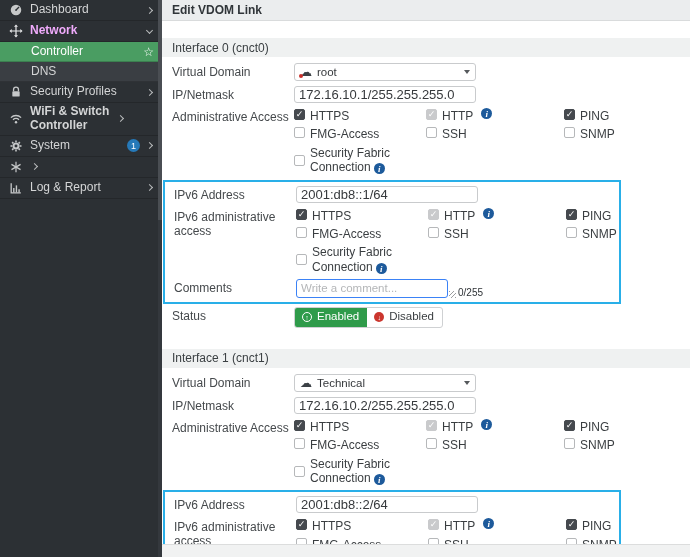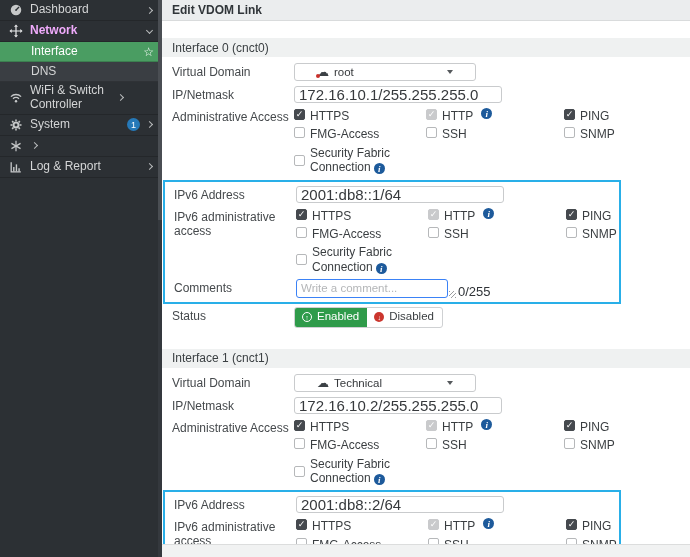--- a/index.html
+++ b/index.html
@@ -26,22 +26,22 @@
   
   .content{flex:1;background:#fff;position:relative;overflow:hidden;}
   .page-header{height:20px;background:#ebedee;border-bottom:1px solid #d9dbdc;display:flex;align-items:center;padding:0 10px;color:#303539;font-weight:bold;}
   .section{margin-top:17px;}
   .section + .section{margin-top:12px;}
   .section-bar{height:19px;background:#eff1f1;display:flex;align-items:center;padding:0 10px;color:#3b4043;}
   .form{padding:6px 10px 4px 10px;}
   .row{display:flex;align-items:flex-start;margin-bottom:5px;}
   .row-label{width:122px;flex-shrink:0;color:#45494c;padding-top:2px;}
 
-  .text-input{width:208px;height:17px;border:1px solid #c9cbcd;border-radius:3px;font-family:"Liberation Sans",sans-serif;font-size:15px;padding:0 4px;color:#36393c;box-sizing:border-box;background:#fff;}
-  .select{width:182px;height:18px;border:1px solid #c9cbcd;border-radius:3px;display:flex;align-items:center;padding:0 22px;gap:5px;box-sizing:border-box;cursor:pointer;background:#fff;}
+  .text-input{width:182px;height:17px;border:1px solid #c9cbcd;border-radius:3px;font-family:"Liberation Sans",sans-serif;font-size:13px;padding:0 4px;color:#36393c;box-sizing:border-box;background:#fff;}
+  .select{width:182px;height:18px;border:1px solid #c9cbcd;border-radius:3px;display:flex;align-items:center;padding:0 5px;gap:5px;box-sizing:border-box;cursor:pointer;background:#fff;}
   .select-value{flex:1;color:#36393c;font-size:11.5px;}
   .caret{width:0;height:0;border-left:3.5px solid transparent;border-right:3.5px solid transparent;border-top:4px solid #55595c;}
   .cloud-icon{position:relative;font-size:12px;color:#3b4045;line-height:1;}
   .cloud-icon::before{content:"\2601";}
   .cloud-icon.root::after{content:"";position:absolute;left:-1px;bottom:0;width:4px;height:4px;background:#c9302b;border-radius:50%;}
 
   .cb-grid{display:grid;grid-template-columns:132px 138px 1fr;row-gap:3px;flex:1;}
   .cb-item{display:flex;align-items:flex-start;gap:5px;color:#3a3e41;cursor:pointer;}
   .cb{width:11px;height:11px;border:1px solid #b6b8ba;border-radius:2px;background:#fff;flex-shrink:0;margin-top:1px;display:flex;align-items:center;justify-content:center;box-sizing:border-box;}
   .cb.checked{background:#45494e;border-color:#45494e;}
@@ -52,21 +52,21 @@
   .info-icon{display:inline-block;width:11px;height:11px;border-radius:50%;background:#1d5a9b;color:#fff;text-align:center;line-height:11px;margin-left:3px;vertical-align:-1px;flex-shrink:0;}
   .info-icon::before{content:"i";font-family:"Liberation Serif",serif;font-style:italic;font-weight:bold;font-size:9px;}
 
   .hl-box{border:2px solid #29afe8;margin:3px 0 3px -9px;padding:4px 4px 2px 9px;width:458px;box-sizing:border-box;}
   .hl-box .row:last-child{margin-bottom:2px;}
 
   .comment-wrap{display:flex;align-items:flex-end;}
   .comment-box{width:152px;height:19px;border:1px solid #3b82f6;border-radius:3px;resize:none;font-family:"Liberation Sans",sans-serif;font-size:11.5px;padding:2px 4px;box-sizing:border-box;color:#36393c;overflow:hidden;}
   .comment-box::placeholder{color:#b4b6b8;}
   .resize-handle{width:7px;height:7px;margin:0 2px 0 1px;background:repeating-linear-gradient(135deg,#9a9c9e 0,#9a9c9e 1px,transparent 1px,transparent 3px);}
-  .char-counter{color:#2f3337;font-size:13px;line-height:1;}
+  .char-counter{color:#2f3337;font-size:10px;line-height:1;}
 
   .seg{display:inline-flex;border:1px solid #cfd1d3;border-radius:3px;overflow:hidden;background:#fff;}
   .seg-btn{display:flex;align-items:center;gap:5px;font-family:"Liberation Sans",sans-serif;font-size:11.5px;padding:2px 8px 3px 7px;border:none;background:transparent;color:#3a3e41;cursor:pointer;line-height:1.2;}
   .seg-btn.on{background:#2f9b4a;color:#fff;}
   .status-icon{width:10px;height:10px;border-radius:50%;display:flex;align-items:center;justify-content:center;flex-shrink:0;box-sizing:border-box;}
   .status-icon.up{border:1px solid #fff;color:#fff;}
   .status-icon.up::before{content:"\2191";font-size:7px;line-height:1;}
   .status-icon.down{background:#cb362e;color:#fff;}
   .status-icon.down::before{content:"\2193";font-size:7px;line-height:1;}
 
@@ -95,30 +95,40 @@
         <svg width="14" height="14" viewBox="0 0 16 16">
             <path d="M8 0.5l2.3 2.6H5.7L8 0.5z M8 15.5l-2.3-2.6h4.6L8 15.5z M0.5 8l2.6-2.3v4.6L0.5 8z M15.5 8l-2.6 2.3V5.7L15.5 8z" fill="#e8e9ea"></path>
             <path d="M8 2.5v11M2.5 8h11" stroke="#e8e9ea" stroke-width="1.4"></path>
           </svg>
       </span>
       <span class="nav-label">Network</span>
       <span class="chev down"></span>
     </div>
 
     <div class="nav-item sub active">
-      <span class="nav-label">Interface</span>
+      <span class="nav-label">Controller</span>
       <span class="star"></span>
     </div>
 
     <div class="nav-item sub">
       <span class="nav-label">DNS</span>
     </div>
 
-
-    <div class="nav-item" style="min-height:27px;">
+    <div class="nav-item">
+      <span class="nav-icon">
+        <svg width="14" height="14" viewBox="0 0 16 16">
+            <path d="M5.2 7V5.2a2.8 2.8 0 0 1 5.6 0V7" fill="none" stroke="#c6c8c9" stroke-width="1.5"></path>
+            <rect x="3.8" y="7" width="8.4" height="6.2" rx="1" fill="#c6c8c9"></rect>
+          </svg>
+      </span>
+      <span class="nav-label">Security Profiles</span>
+      <span class="chev"></span>
+    </div>
+
+    <div class="nav-item" style="min-height:27px;font-weight:bold;">
       <span class="nav-icon">
         <svg width="14" height="14" viewBox="0 0 16 16">
             <path d="M2.2 6.4a8.2 8.2 0 0 1 11.6 0" fill="none" stroke="#c6c8c9" stroke-width="1.5"></path>
             <path d="M4.6 8.8a4.8 4.8 0 0 1 6.8 0" fill="none" stroke="#c6c8c9" stroke-width="1.5"></path>
             <circle cx="8" cy="11.6" r="1.4" fill="#c6c8c9"></circle>
           </svg>
       </span>
       <span class="nav-label" style="max-width:86px;">WiFi &amp; Switch Controller</span>
       <span class="chev"></span>
     </div>

